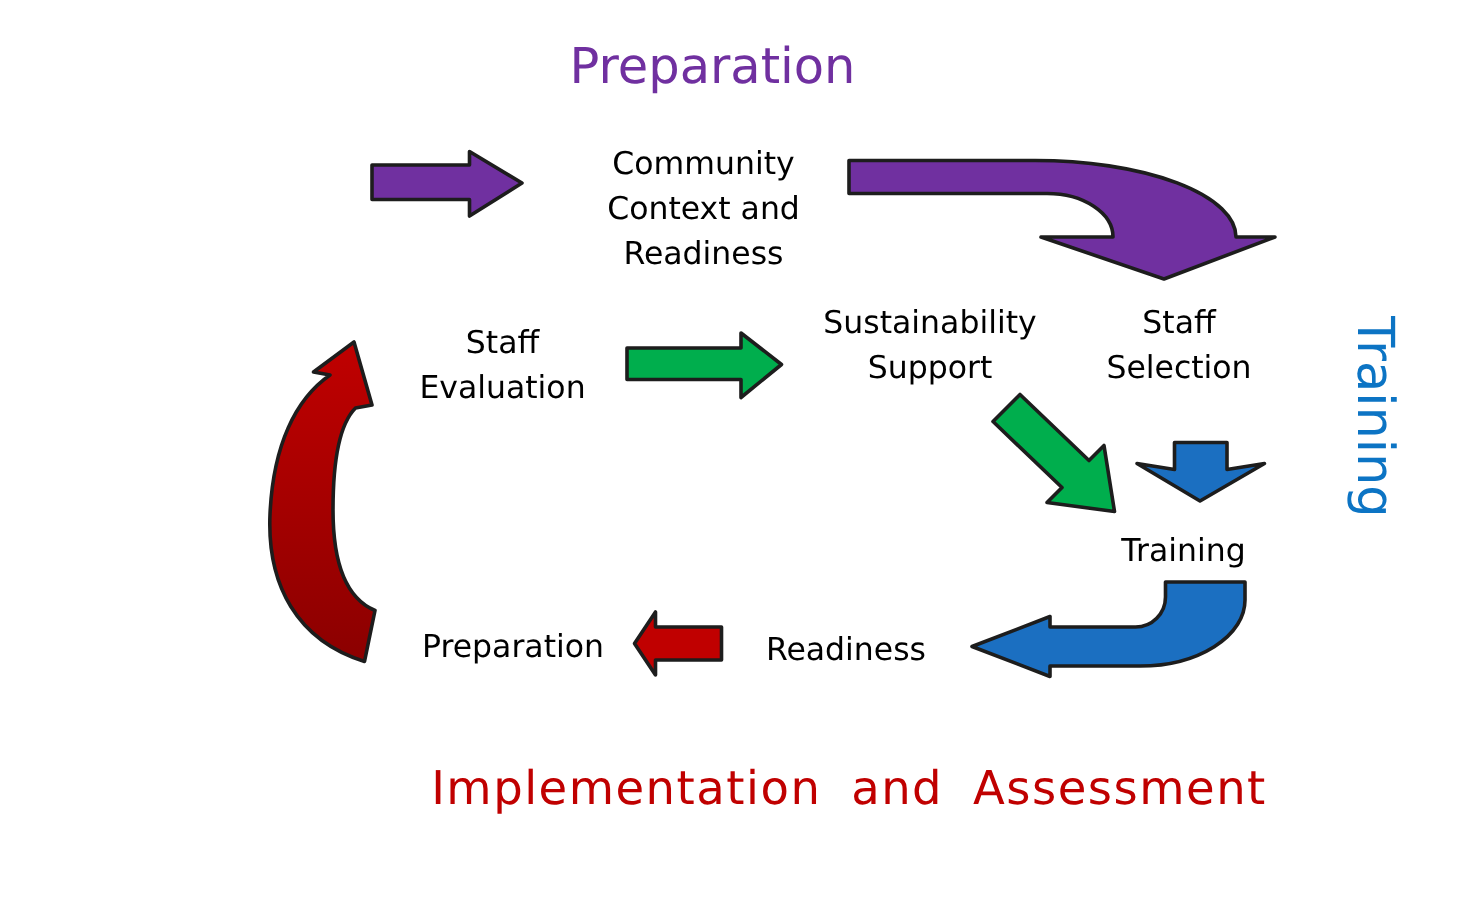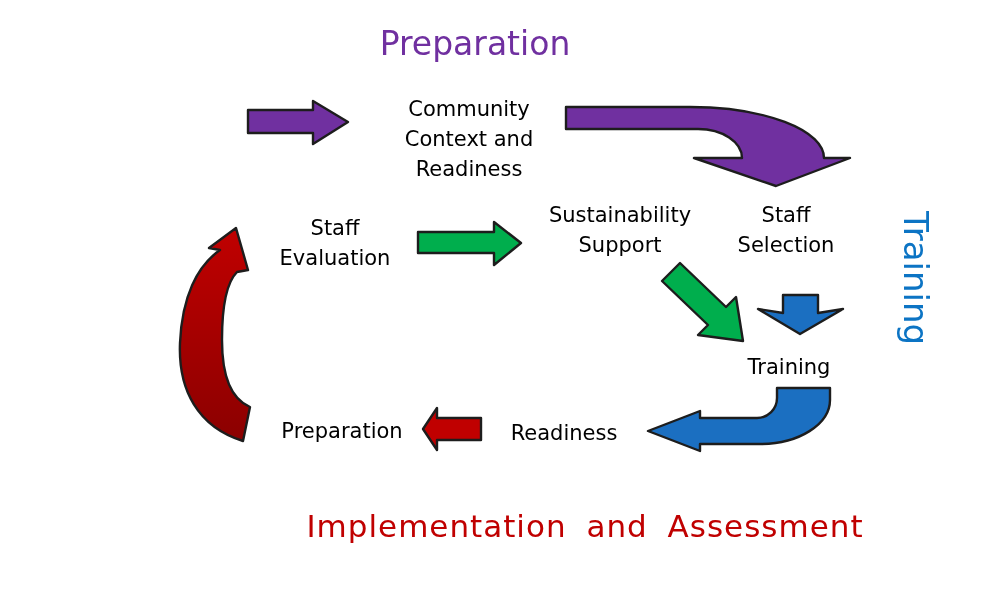--- a/index.html
+++ b/index.html
@@ -15,21 +15,21 @@
     font-family:"DejaVu Sans",sans-serif;
   }
   .node{font-size:21px;line-height:30px;}
   .title{font-weight:400;white-space:nowrap;}
   .t-top{left:475px;top:24px;font-size:33px;}
   .t-left{left:25px;top:164px;font-size:32px;transform:none;text-align:left;}
   .t-right{
     left:916px;top:278px;font-size:34px;
     transform:translate(-50%,-50%) rotate(90deg);
   }
-  .t-bottom{left:585px;top:508px;font-size:31px;letter-spacing:1px;word-spacing:9px;}
+  .t-bottom{left:566px;top:508px;font-size:31px;letter-spacing:1px;word-spacing:9px;}
   .n-community{left:457px;top:94px;margin-left:12px;}
   .n-staffeval{left:335px;top:213px;}
   .n-orgsupport{left:620px;top:200px;}
   .n-staffsel{left:786px;top:200px;}
   .n-training{left:789px;top:352px;}
   .n-coaching{left:564px;top:418px;}
   .n-supervision{left:342px;top:416px;}
 </style>
 </head>
 <body>

